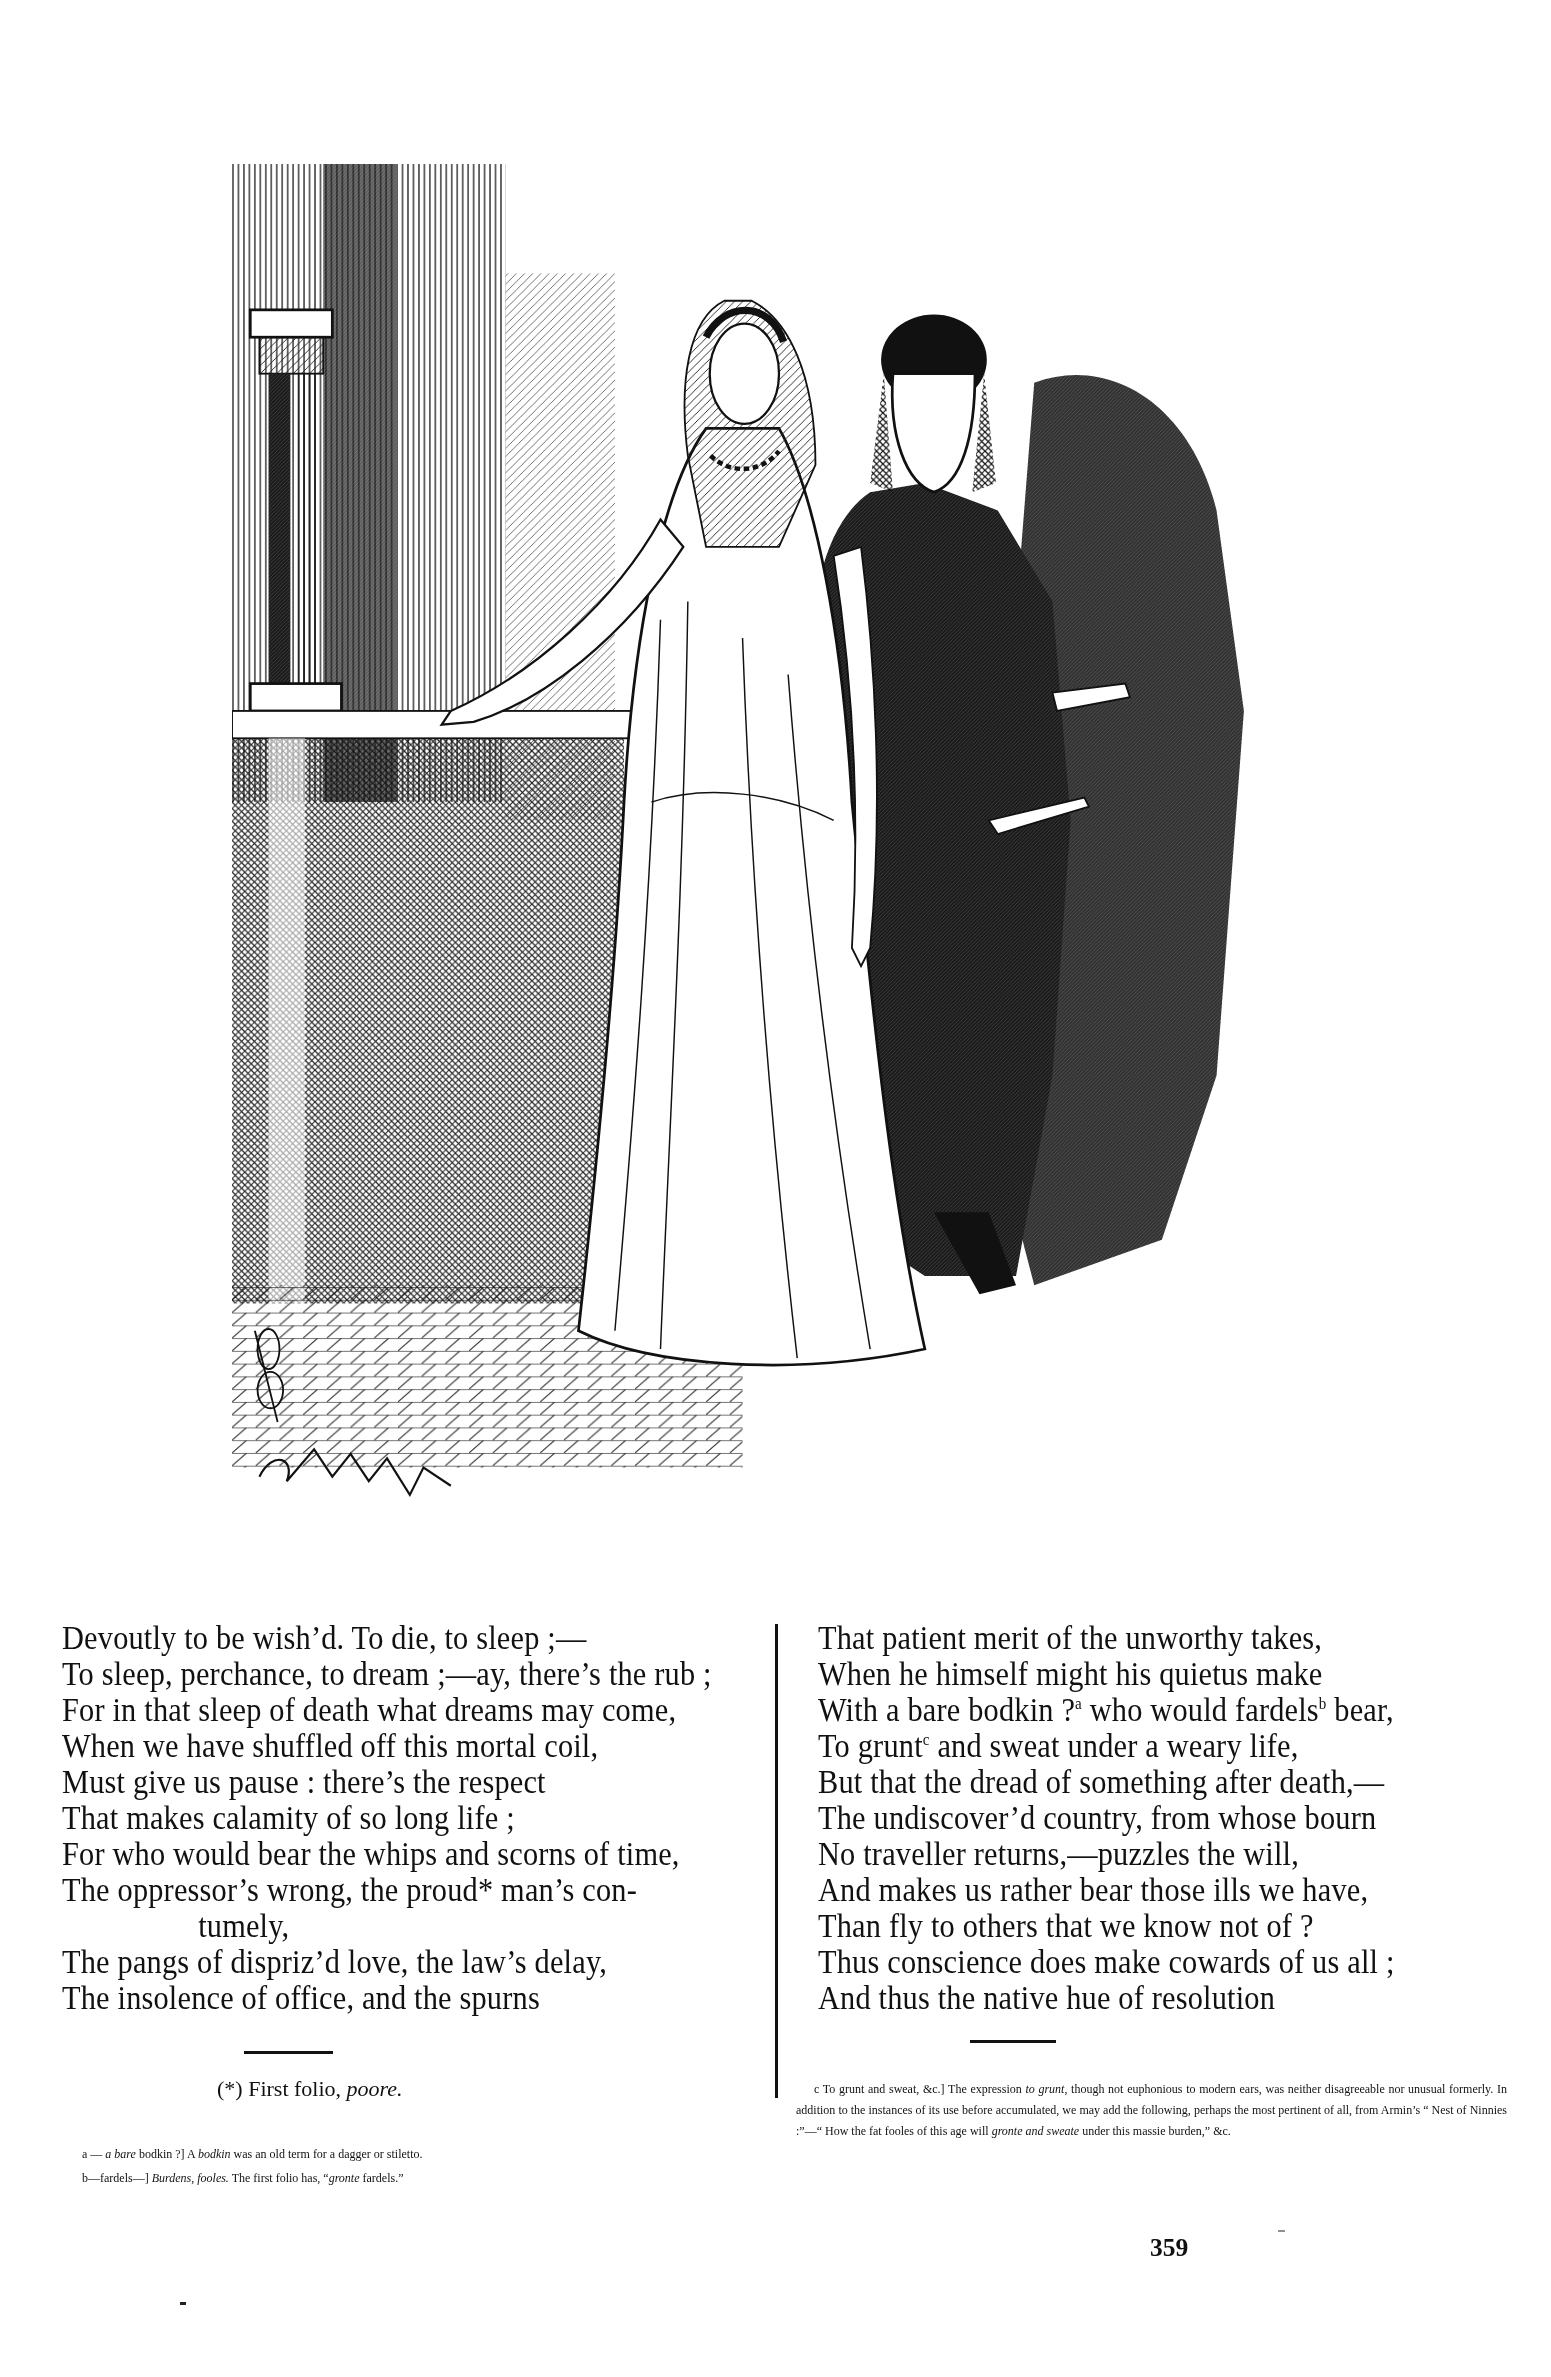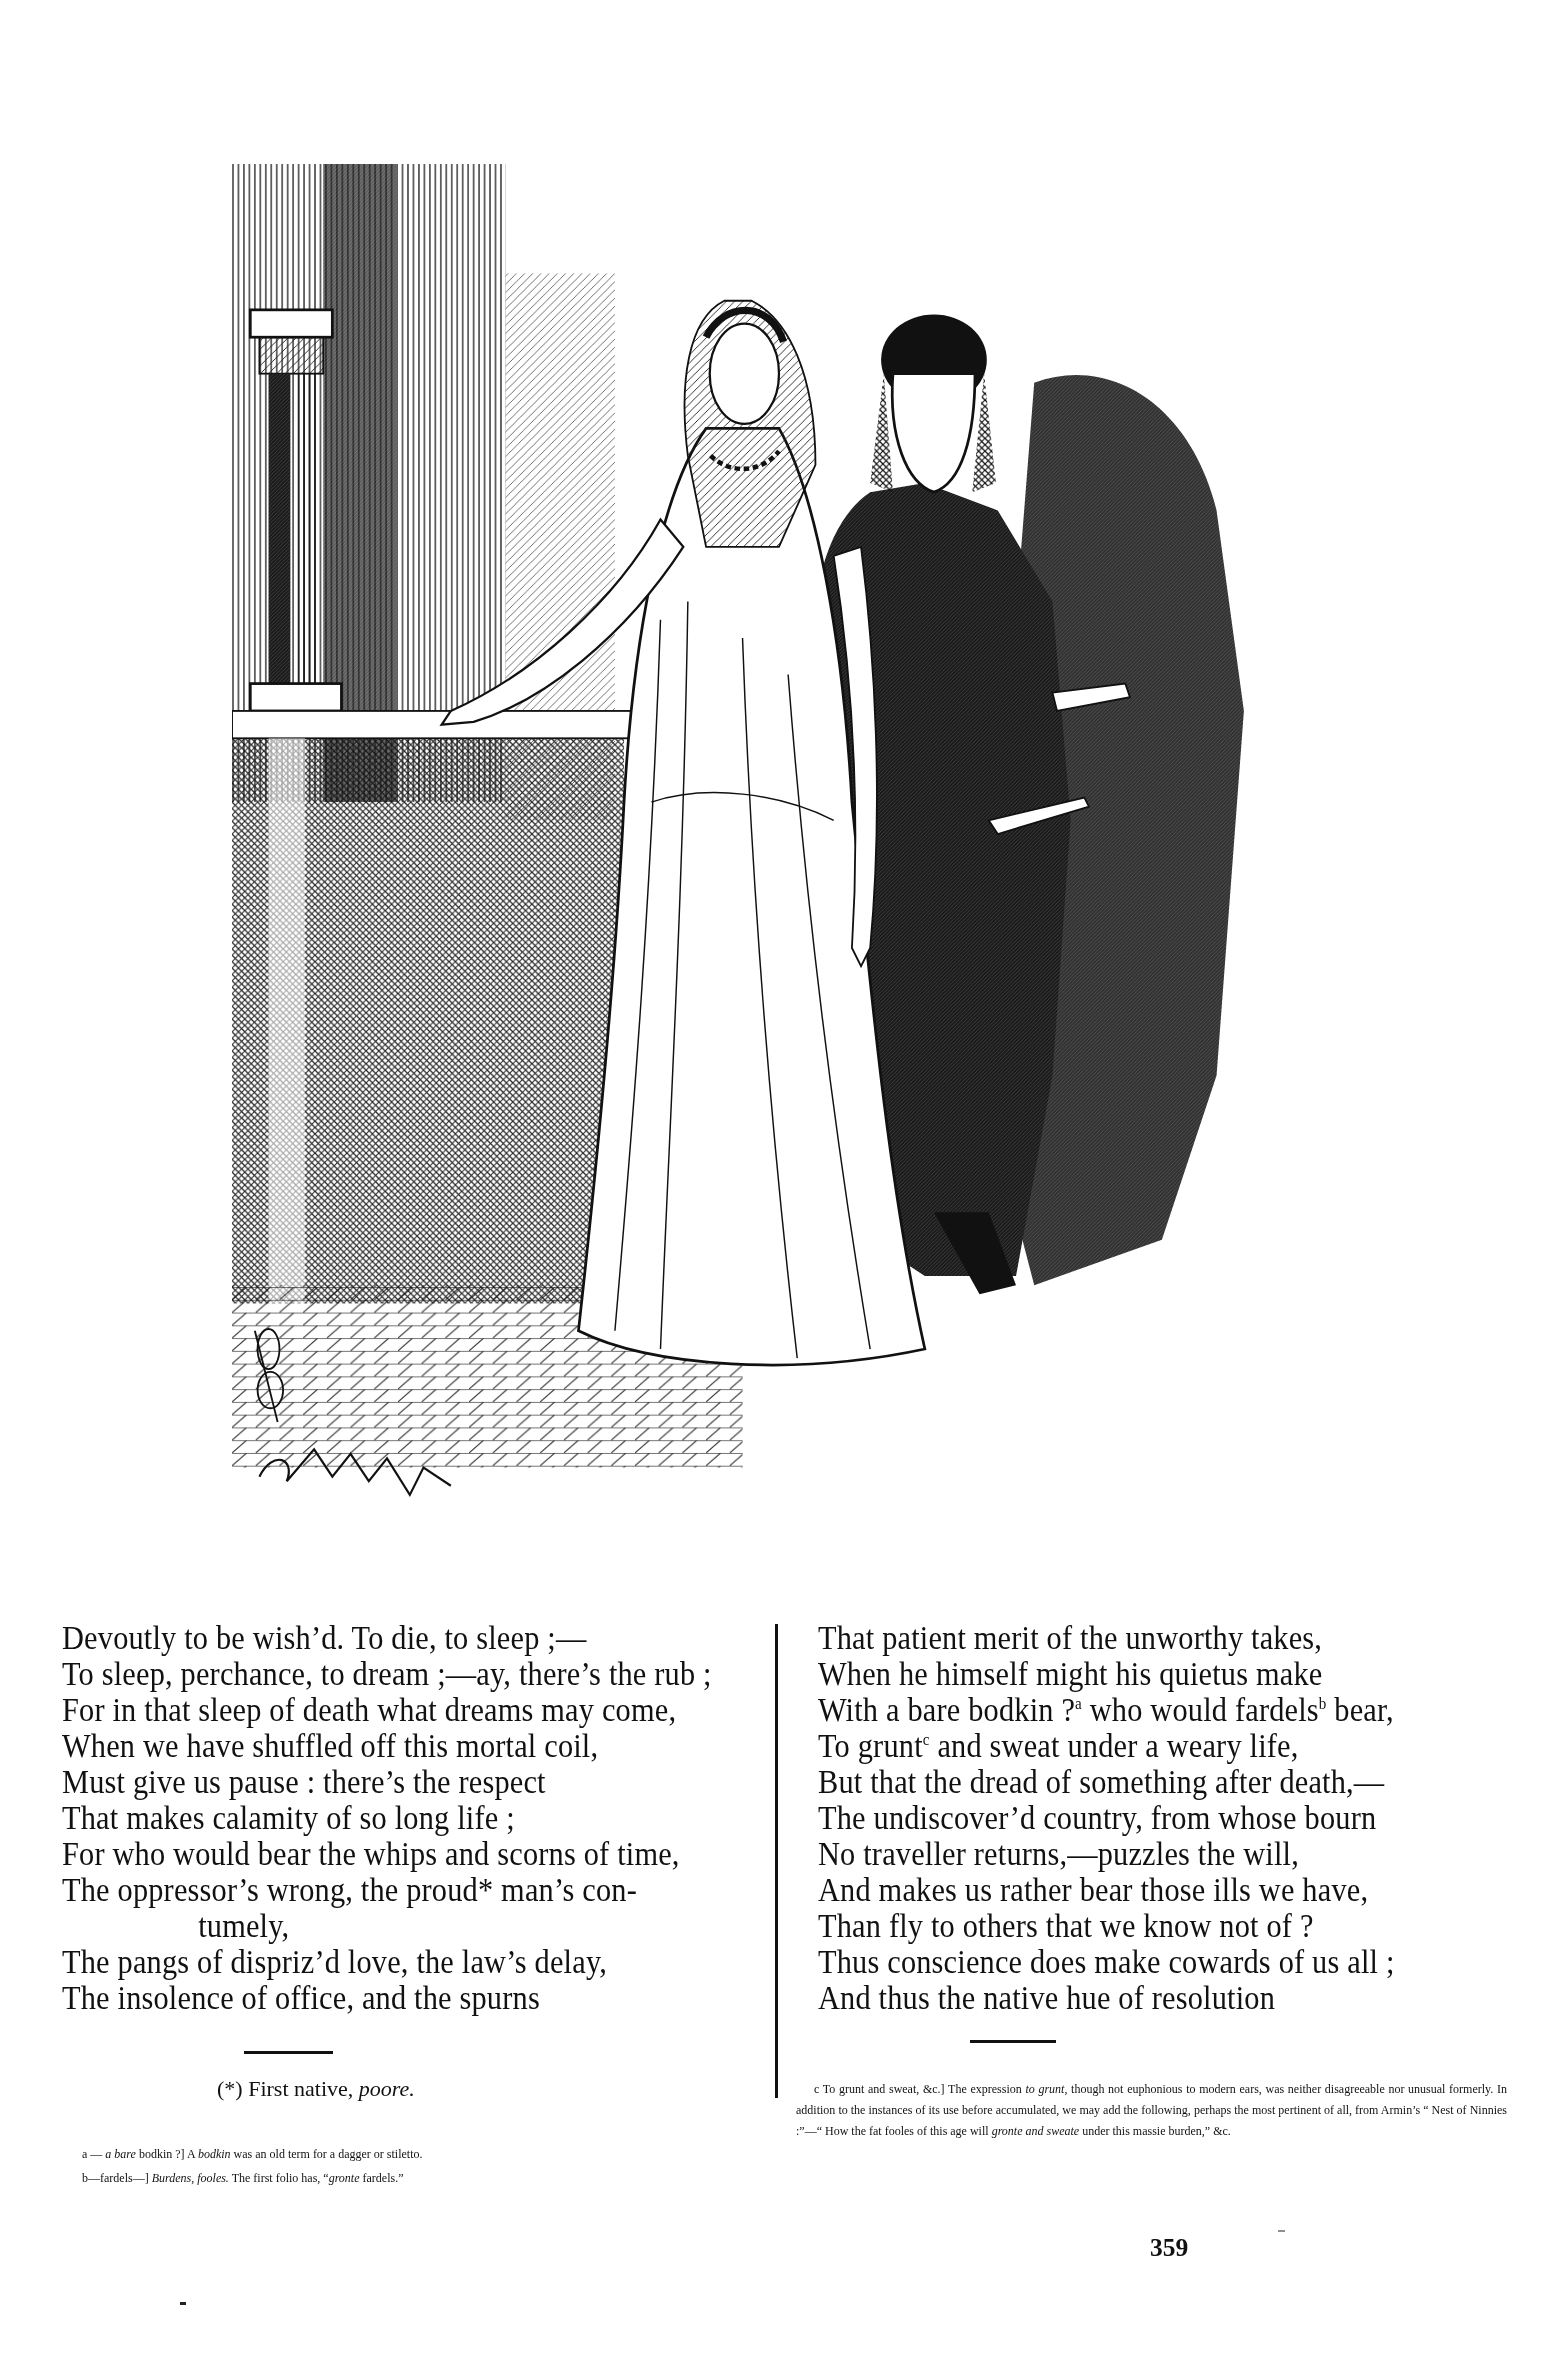--- a/index.html
+++ b/index.html
@@ -155,21 +155,21 @@
   <div class="verse-line">Than fly to others that we know not of ?</div>
   <div class="verse-line">Thus conscience does make cowards of us all ;</div>
   <div class="verse-line">And thus the native hue of resolution</div>
 </div>
 
 <div class="short-rule left"></div>
 <div class="short-rule right"></div>
 
 <div class="footnote fn-star">
   <span>(*)</span>
-  <span>First native, </span><i>poore.</i>
+  <span>First folio, </span><i>poore.</i>
 </div>
 
 <div class="footnote fn-a"><span>a</span> <span>—</span> <i>a bare</i><span> bodkin ?]</span><span> A </span><i>bodkin</i><span> was an old term for a dagger or stiletto.</span></div>
 
 <div class="footnote fn-b"><span>b</span><span>—fardels—]</span><i> Burdens, fooles.</i><span>  The first folio has, “</span><i>gronte</i><span> fardels.”</span></div>
 
 <div class="footnote fn-c"><span>c</span><span> To grunt and sweat, &amp;c.]</span><span> The expression </span><i>to grunt</i><span>, though not euphonious to modern ears, was neither disagreeable nor unusual formerly.  In addition to the instances of its use before accumulated, we may add the following, perhaps the most pertinent of all, from Armin’s “ Nest of Ninnies :”—“ How the fat fooles of this age will </span><i>gronte and sweate</i><span> under this massie burden,” &amp;c.</span></div>
 
 <div class="page-number">359</div>
 

